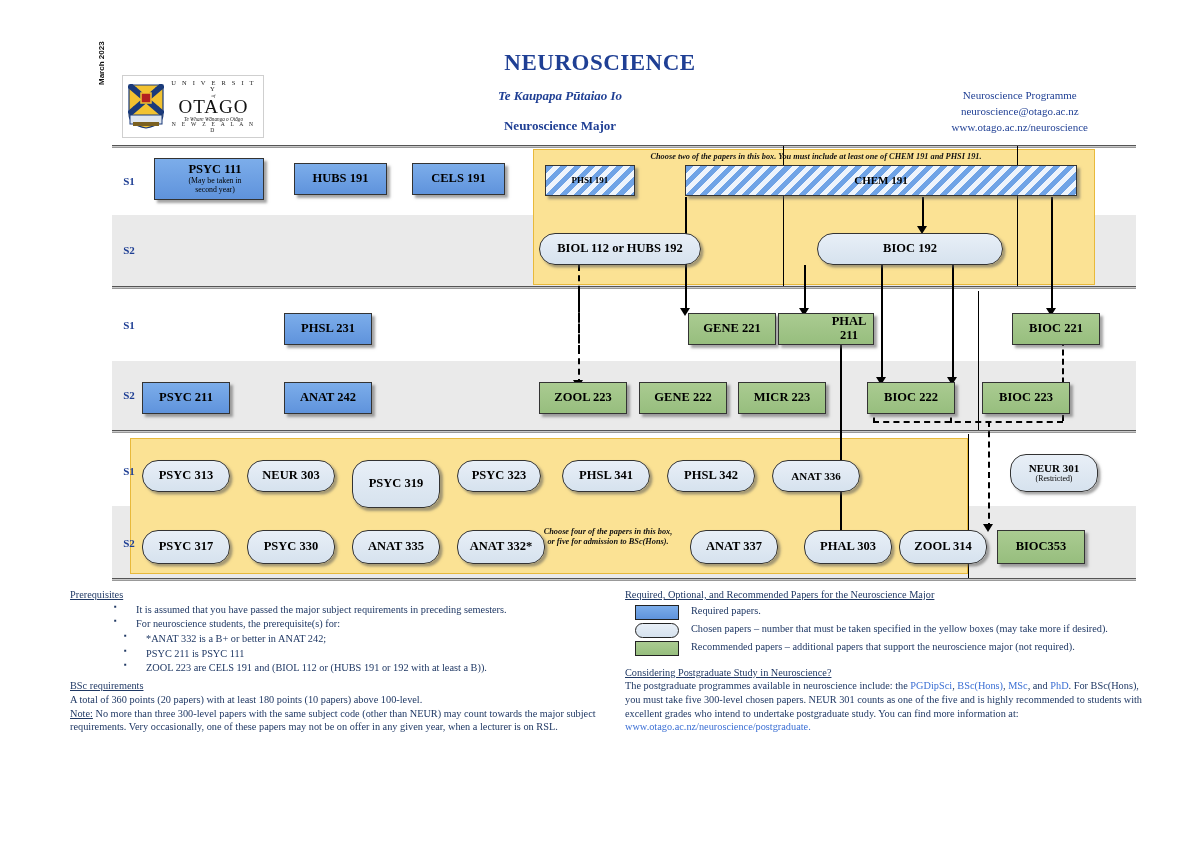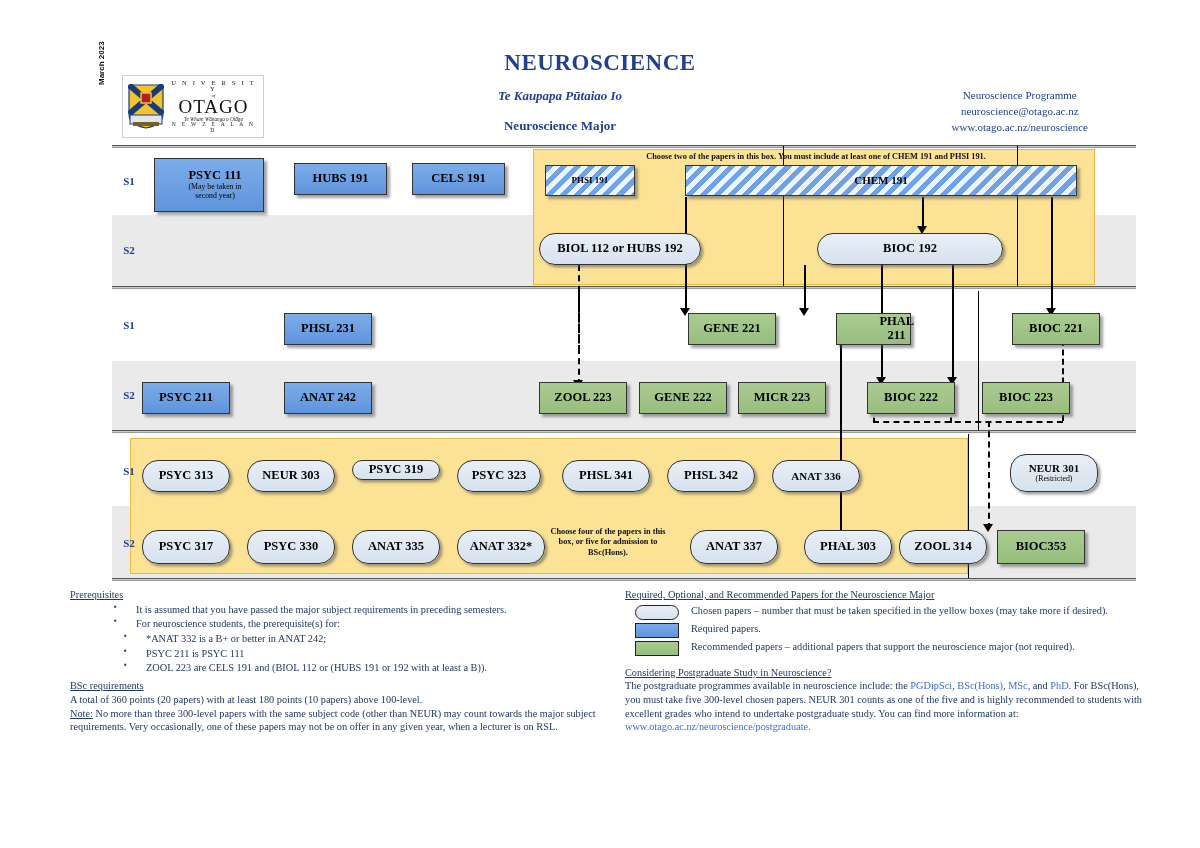--- a/index.html
+++ b/index.html
@@ -72,20 +72,21 @@
   }
 
   
   .yellowbox {
     position:absolute; background:#fbe294; border:1px solid #e8b93b;
   }
   .yellow-note {
     position:absolute; font-size:8.3px; font-weight:bold; color:#111;
     text-align:center; line-height:1.25;
     font-family:"Liberation Serif", serif;
+    font-style:italic;
   }
 
   
   .cbox {
     position:absolute;
     border:1px solid #333;
     box-shadow:2.5px 2.5px 2.5px rgba(90,90,90,.55);
     display:flex; flex-direction:column;
     align-items:center; justify-content:center;
     font-family:"Liberation Serif", serif;
@@ -241,21 +242,21 @@
   <div class="ahead" style="left:871px; top:379px;"></div>
 
   <div class="vline" style="left:671px; top:1px; height:140px; border-left-width:1.6px;"></div>
   <div class="vline" style="left:905px; top:1px; height:140px; border-left-width:1.6px;"></div>
 
   <div class="vline" style="left:866px; top:146px; height:139px; border-left-width:1.6px;"></div>
   <div class="dline" style="left:466px; top:146px; height:60px; border-left-width:2.2px;"></div>
 
   <div class="vline" style="left:856px; top:289px; height:144px; border-left-width:1.6px;"></div>
 
-  <div class="cbox t-required" style="left:42px;  top:13px; width:110px; height:54px;padding-left:12px;">
+  <div class="cbox t-required" style="left:42px;  top:13px; width:110px; height:42px;padding-left:12px;">
     <span class="code">PSYC 111</span>
     <span class="sub">(May be taken in<br>second year)</span>
   </div>
   <div class="cbox t-required" style="left:182px; top:18px; width:93px; height:32px;">
     <span class="code">HUBS 191</span>
   </div>
   <div class="cbox t-required" style="left:300px; top:18px; width:93px; height:32px;">
     <span class="code">CELS 191</span>
   </div>
   <div class="cbox t-hatch xs" style="left:433px; top:20px; width:90px; height:31px;">
@@ -271,21 +272,21 @@
   <div class="cbox t-chosen" style="left:705px; top:88px; width:186px; height:32px;">
     <span class="code">BIOC 192</span>
   </div>
 
   <div class="cbox t-required" style="left:172px; top:168px; width:88px; height:32px;">
     <span class="code">PHSL 231</span>
   </div>
   <div class="cbox t-recommend" style="left:576px; top:168px; width:88px; height:32px;">
     <span class="code">GENE 221</span>
   </div>
-  <div class="cbox t-recommend" style="left:724px; top:168px; width:75px; height:32px;padding-left:46px;">
+  <div class="cbox t-recommend" style="left:666px; top:168px; width:96px; height:32px;padding-left:46px;">
     <span class="code">PHAL 211</span>
   </div>
   <div class="cbox t-recommend" style="left:900px; top:168px; width:88px; height:32px;">
     <span class="code">BIOC 221</span>
   </div>
 
   <div class="cbox t-required" style="left:30px;  top:237px; width:88px; height:32px;">
     <span class="code">PSYC 211</span>
   </div>
   <div class="cbox t-required" style="left:172px; top:237px; width:88px; height:32px;">
@@ -306,21 +307,21 @@
   <div class="cbox t-recommend" style="left:870px; top:237px; width:88px; height:32px;">
     <span class="code">BIOC 223</span>
   </div>
 
   <div class="cbox t-chosen" style="left:30px;  top:315px; width:88px; height:32px;">
     <span class="code">PSYC 313</span>
   </div>
   <div class="cbox t-chosen" style="left:135px; top:315px; width:88px; height:32px;">
     <span class="code">NEUR 303</span>
   </div>
-  <div class="cbox t-chosen" style="left:240px; top:315px; width:88px; height:20px;">
+  <div class="cbox t-chosen" style="left:240px; top:315px; width:88px; height:48px;">
     <span class="code">PSYC 319</span>
   </div>
   <div class="cbox t-chosen" style="left:345px; top:315px; width:84px; height:32px;">
     <span class="code">PSYC 323</span>
   </div>
   <div class="cbox t-chosen" style="left:450px; top:315px; width:88px; height:32px;">
     <span class="code">PHSL 341</span>
   </div>
   <div class="cbox t-chosen" style="left:555px; top:315px; width:88px; height:32px;">
     <span class="code">PHSL 342</span>
@@ -374,26 +375,26 @@
     </ul>
     <span class="fhead" style="margin-top:4px;">BSc requirements</span>
     <p class="fpara">A total of 360 points (20 papers) with at least 180 points (10 papers) above 100-level.</p>
     <p class="fpara"><u>Note:</u><span> No more than three 300-level papers with the same subject code (other than NEUR) may count towards the major subject requirements. Very occasionally, one of these papers may not be on offer in any given year, when a lecturer is on RSL.</span></p>
   </div>
 
   <div class="fcol" id="fright">
     <span class="fhead">Required, Optional, and Recommended Papers for the Neuroscience Major</span>
 
     <div class="legrow">
+      <div class="legswatch t-required"></div>
+      <div class="legtext">Required papers.</div>
+    </div>
+    <div class="legrow">
       <div class="legswatch t-chosen"></div>
       <div class="legtext">Chosen papers – number that must be taken specified in the yellow boxes (may take more if desired).</div>
-    </div>
-    <div class="legrow">
-      <div class="legswatch t-required"></div>
-      <div class="legtext">Required papers.</div>
     </div>
     <div class="legrow">
       <div class="legswatch t-recommend"></div>
       <div class="legtext">Recommended papers – additional papers that support the neuroscience major (not required).</div>
     </div>
 
     <span class="fhead" style="margin-top:10px;">Considering Postgraduate Study in Neuroscience?</span>
     <p class="fpara"><span>The postgraduate programmes available in neuroscience include: the </span><span class="lnk">PGDipSci</span><span>, </span><span class="lnk">BSc(Hons)</span><span>, </span><span class="lnk">MSc</span><span>, and </span><span class="lnk">PhD</span><span>. For BSc(Hons), you must take five 300-level chosen papers. NEUR 301 counts as one of the five and is highly recommended to students with excellent grades who intend to undertake postgraduate study. You can find more information at:</span></p>
     <p class="fpara lnk">www.otago.ac.nz/neuroscience/postgraduate.</p>
   </div>

